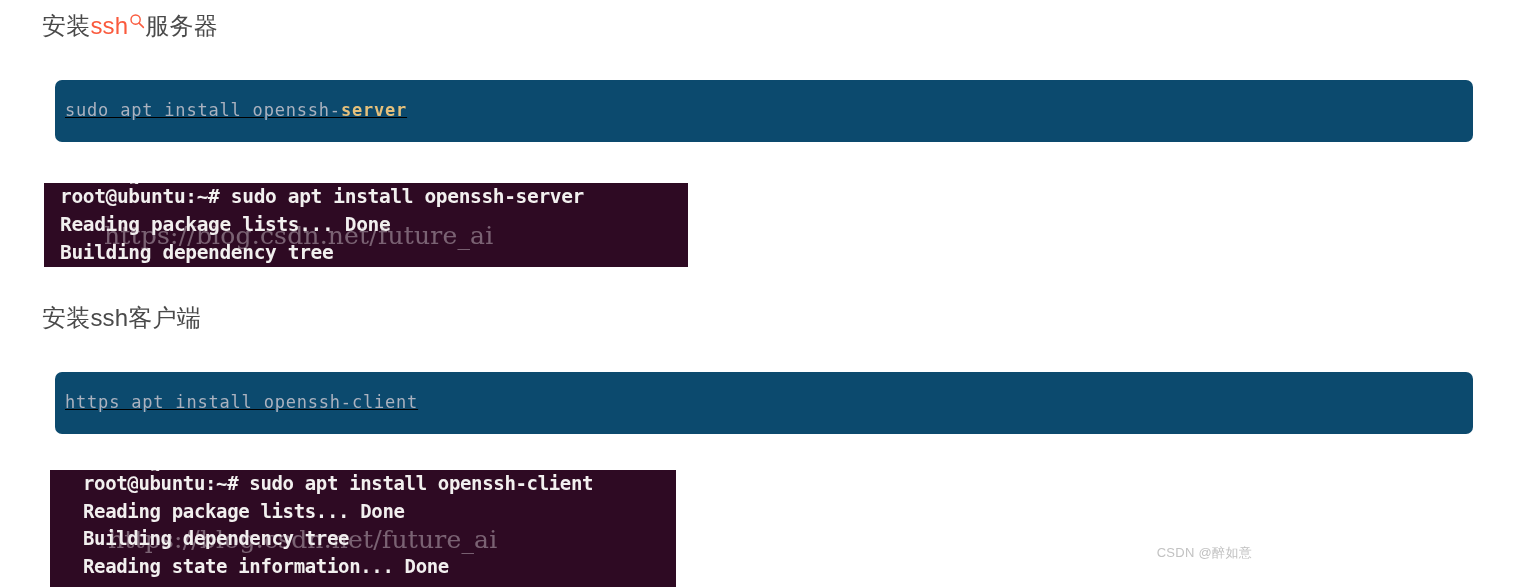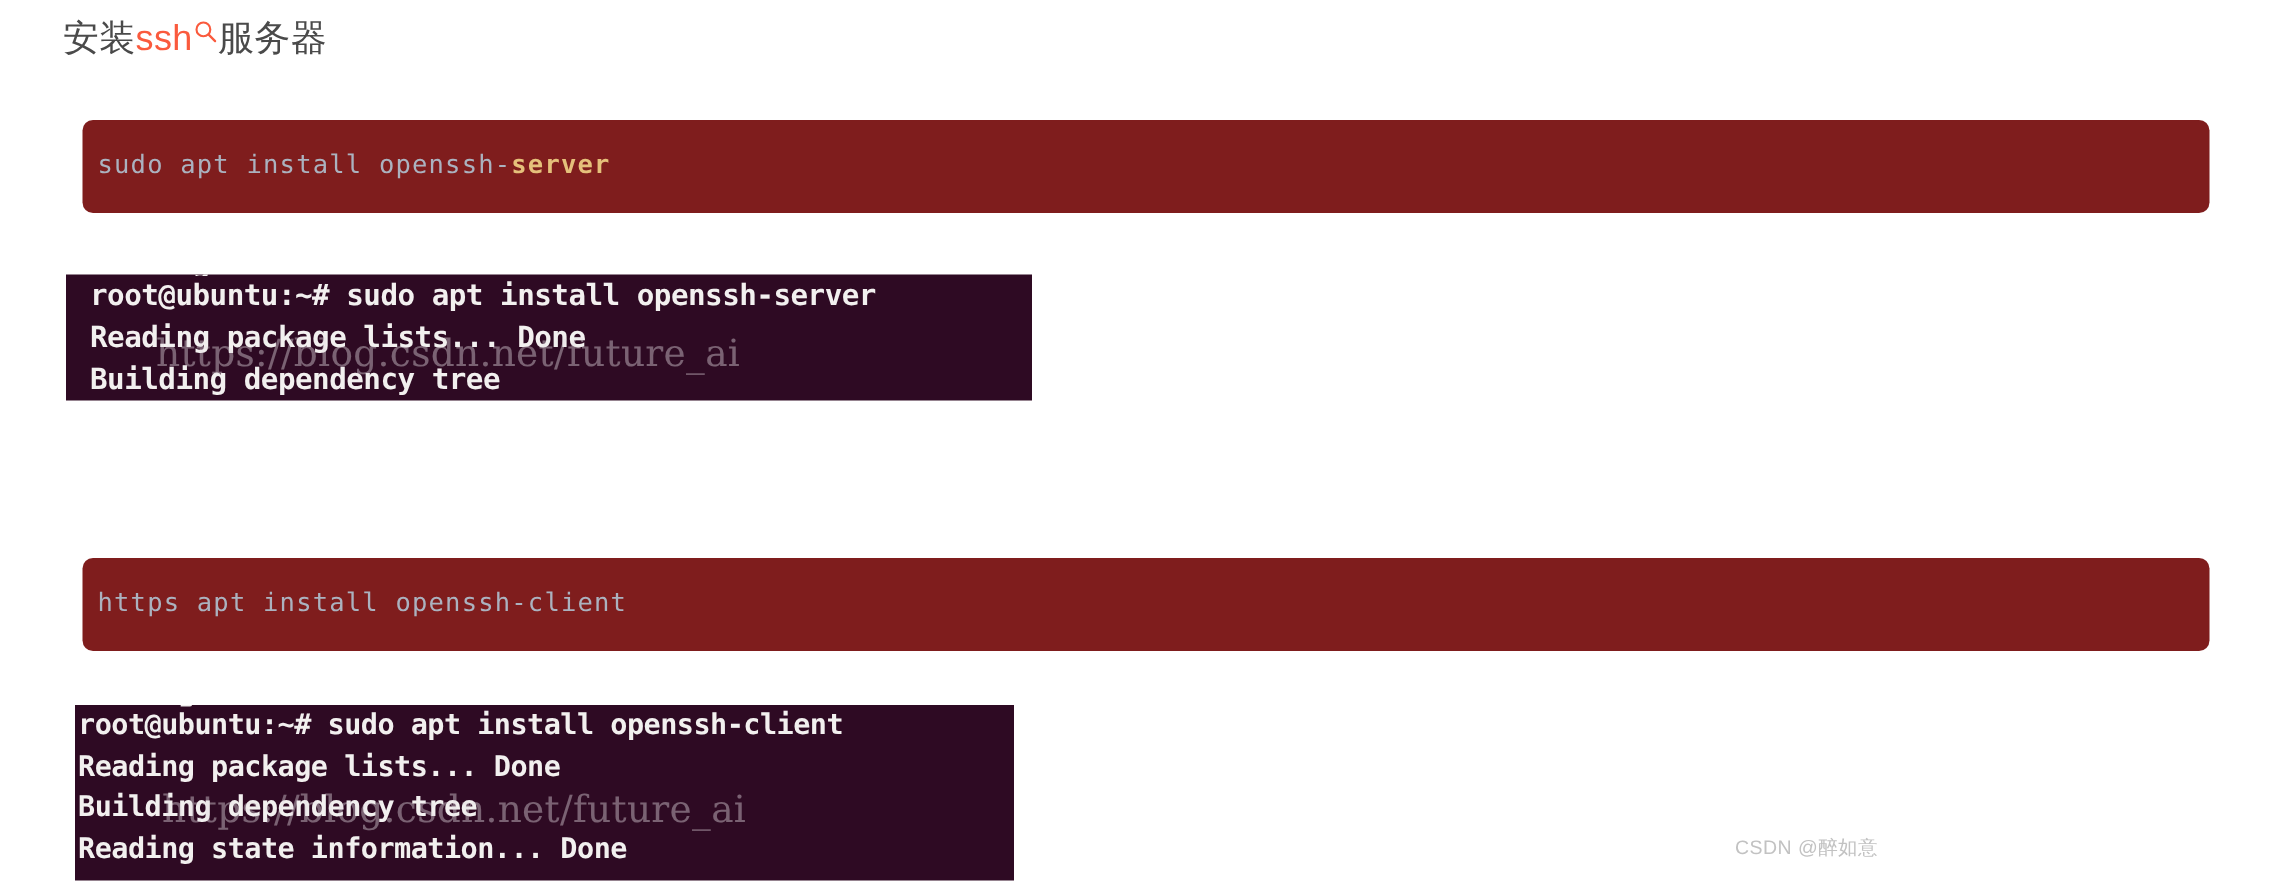--- a/index.html
+++ b/index.html
@@ -50,24 +50,25 @@
   .search-icon svg {
     display: block;
   }
 
   
   .code-block {
     position: absolute;
     left: 55px;
     width: 1418px;
     height: 62px;
-    background: #7f1d1d;
+    background: #0c4a6e;
     border-radius: 7px;
     box-sizing: border-box;
     padding: 18px 0 0 10px;
+    text-decoration: underline;
   }
   .code-block-1 { top: 80px; }
   .code-block-2 { top: 372px; }
 
   .code-line {
     font-family: "DejaVu Sans Mono", "Liberation Mono", monospace;
     font-size: 17px;
     line-height: 24px;
     color: #abb2bf;
     white-space: pre;
@@ -125,20 +126,21 @@
     font-size: 19.5px;
     line-height: 28px;
     letter-spacing: -0.35px;
     padding-left: 16px;
   }
   .terminal-2 .term-line {
     font-size: 19px;
     line-height: 27.5px;
     letter-spacing: -0.35px;
     padding-left: 2px;
+    margin-left: 31px;
   }
 
   .term-watermark {
     position: absolute;
     font-family: "DejaVu Serif", "Liberation Serif", serif;
     font-size: 25px;
     color: rgba(228, 222, 226, 0.42);
     white-space: nowrap;
     z-index: 3;
     pointer-events: none;
@@ -150,21 +152,21 @@
   }
   .terminal-2 .term-watermark {
     left: 58px;
     top: 55px;
   }
 
   
   .corner-watermark {
     position: absolute;
     right: 16px;
-    bottom: 13px;
+    bottom: 25px;
     font-size: 13px;
     color: #c2c2c2;
     font-family: "Liberation Sans", sans-serif;
     white-space: nowrap;
     letter-spacing: 0.3px;
   }
 </style>
 </head>
 <body>
 
@@ -184,20 +186,21 @@
       <div class="term-line">Reading state information... Done</div>
     </div>
     <div class="term-watermark">https://blog.csdn.net/future_ai</div>
     <div class="term-body">
       <div class="term-line">root@ubuntu:~# sudo apt install openssh-server</div>
       <div class="term-line">Reading package lists... Done</div>
       <div class="term-line">Building dependency tree</div>
     </div>
   </div>
 
+  <div class="heading heading-2"><span>安装ssh客户端</span></div>
 
   <div class="code-block code-block-2">
     <div class="code-line"><span class="tok-plain">https apt install openssh-client</span></div>
   </div>
 
   <div class="terminal terminal-2">
     <div class="term-sliver">
       <div class="term-line">Reading state information... Done</div>
     </div>
     <div class="term-watermark">https://blog.csdn.net/future_ai</div>

